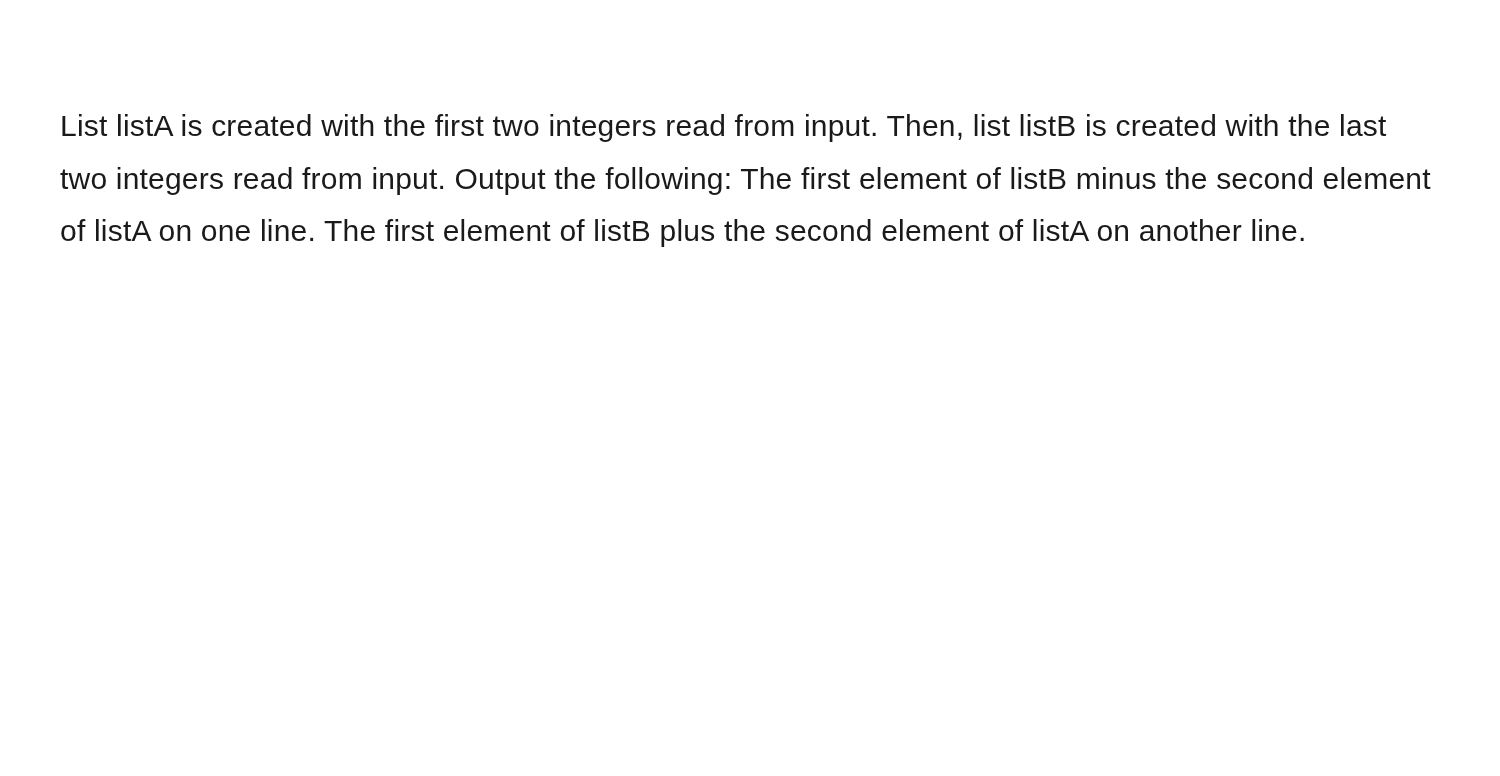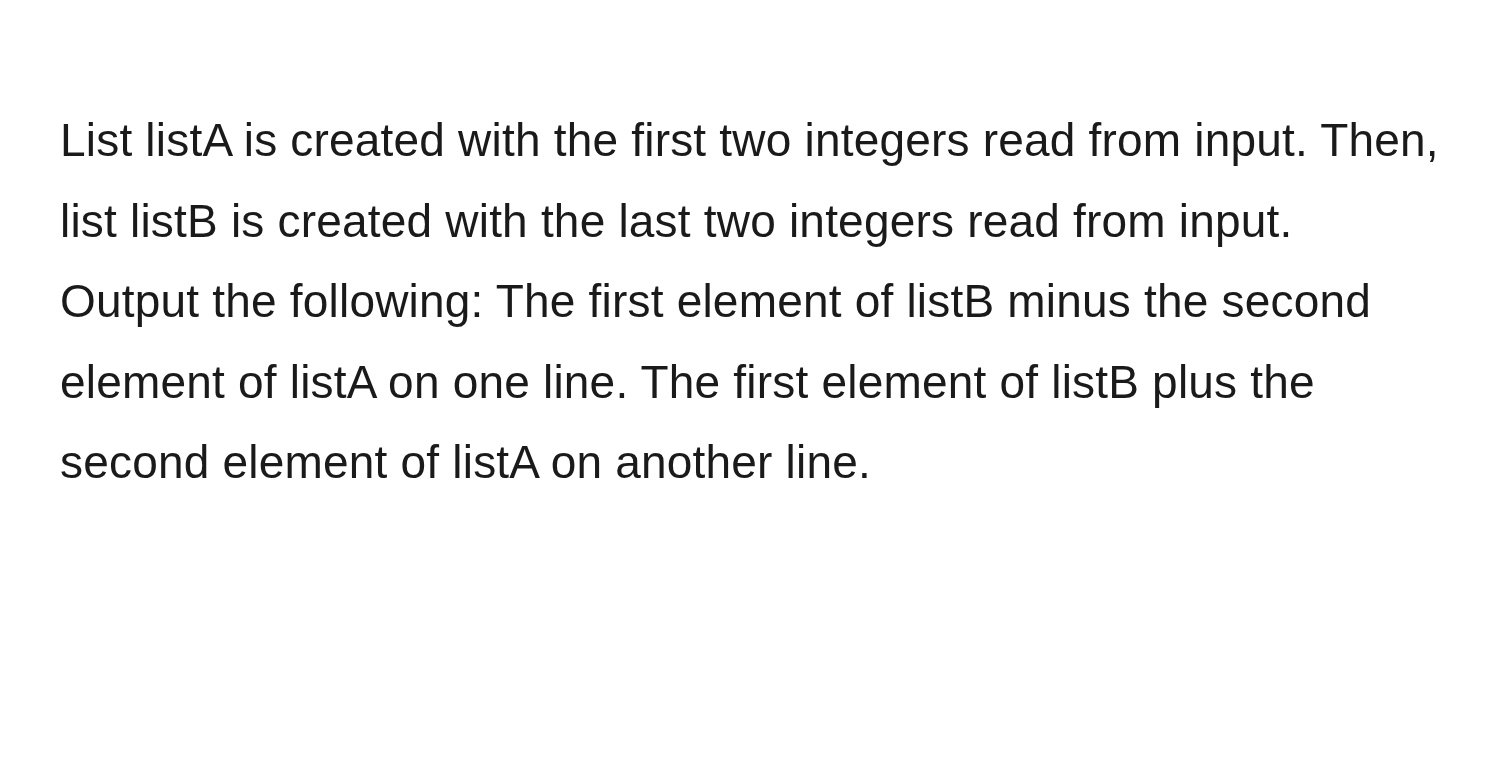--- a/index.html
+++ b/index.html
@@ -9,21 +9,21 @@
     }
     body {
       width: 1500px;
       height: 776px;
       background: #ffffff;
       font-family: -apple-system, BlinkMacSystemFont, "Segoe UI", Helvetica, Arial, sans-serif;
       padding: 100px 60px 60px 60px;
       color: #1a1a1a;
     }
     .paragraph {
-      font-size: 46px;
+      font-size: 30px;
       line-height: 1.75;
       font-weight: 400;
       letter-spacing: 0.2px;
     }
   </style>
 </head>
 <body>
 
 <div class="paragraph">List listA is created with the first two integers read from input. Then, list listB is created with the last two integers read from input. Output the following: The first element of listB minus the second element of listA on one line.
 The first element of listB plus the second element of listA on another line.</div>

